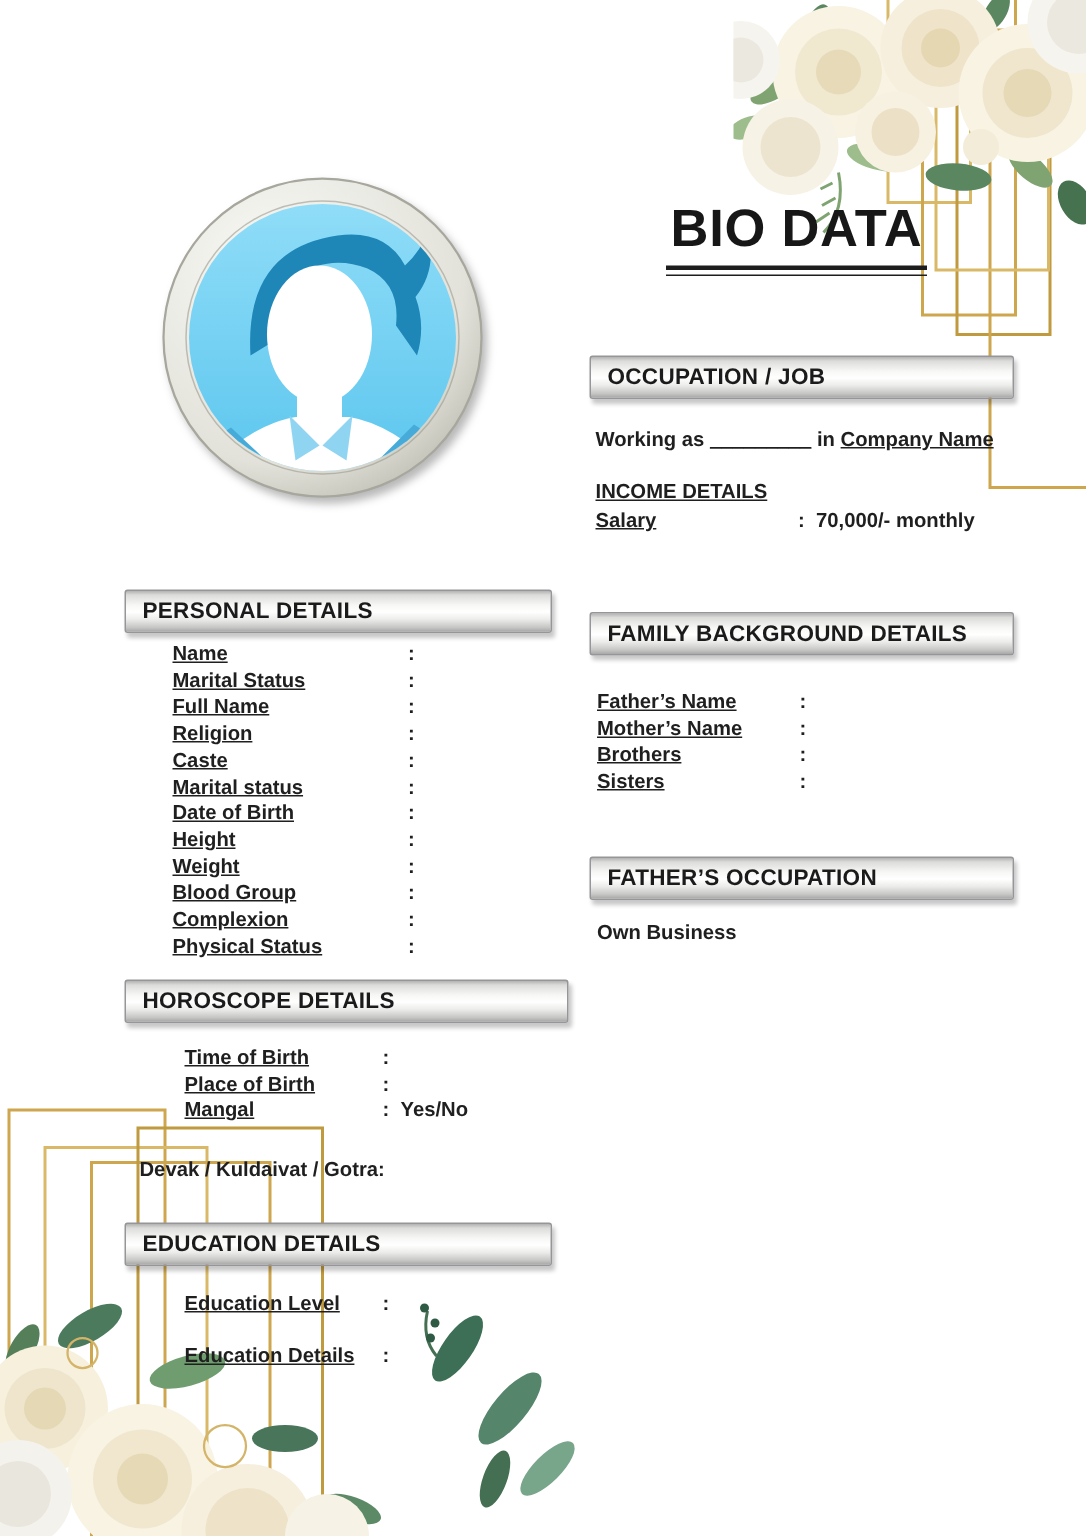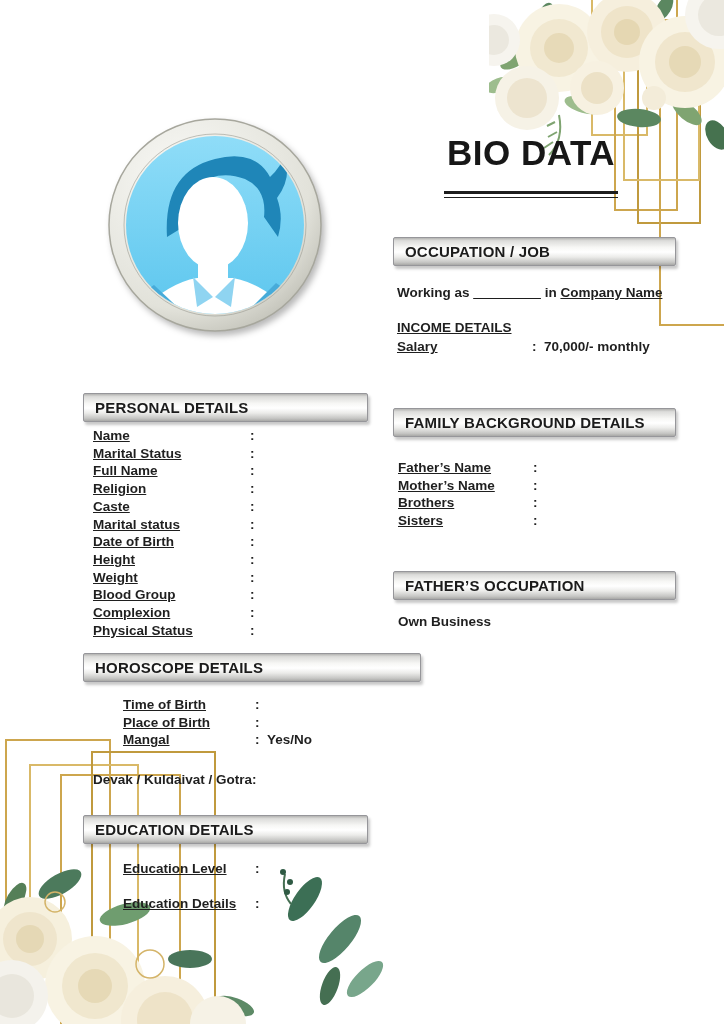--- a/index.html
+++ b/index.html
@@ -11,41 +11,41 @@
   .decor { position:absolute; pointer-events:none; }
   #decor-tr { top:0; right:0; }
   #decor-bl { top:724px; left:0; }
   #avatar { position:absolute; left:107px; top:117px; filter:drop-shadow(3px 4px 3px rgba(0,0,0,.28)); }
 
   #page-title {
     position:absolute; left:444px; top:133px;
     font-size:35px; font-weight:700; letter-spacing:.5px; color:#171717;
   }
   #page-title .title-text{
-    display:inline-block; border-bottom:3.5px solid #1d1d1d; padding:0 3px 18px 3px; position:relative;
+    display:inline-block; border-bottom:3.5px solid #1d1d1d; padding:0 3px 4px 3px; position:relative;
   }
   #page-title .title-text::after{
     content:""; position:absolute; left:0; right:0; bottom:-7px; height:1.5px; background:#1d1d1d;
   }
 
   .bar {
     position:absolute; height:29px; border:1px solid #96969a; border-radius:2px;
     background:linear-gradient(180deg,#b3b3b1 0%,#dcdcda 10%,#f7f7f5 35%,#ffffff 52%,#ececea 70%,#c6c6c4 90%,#a8a8a6 100%);
     box-shadow:2px 3px 3px rgba(0,0,0,.22);
     display:flex; align-items:center; padding-left:11px; box-sizing:border-box;text-align:right;
   }
   .bar span { font-size:15px; font-weight:700; color:#1b1b1b; letter-spacing:.2px; white-space:nowrap; }
 
   .txt { position:absolute; font-size:13.5px; font-weight:700; line-height:17.7px; white-space:nowrap; }
   .rows { position:absolute; font-size:13.5px; font-weight:700; line-height:17.7px; }
   .row { display:flex; }
   .row .lbl { display:inline-block;text-decoration:underline; }
   .row .colon { display:inline-block; width:10px; }
   .row .val { display:inline-block; margin-left:2px; }
-  .w157 .lbl { width:157px; }
+  .w157 .lbl { width:157px;margin-left:22px; }
   .w135 .lbl { width:135px; }
   .w132 .lbl { width:132px;margin-left:30px; }
   .mb17 { margin-bottom:17.5px; }
   .uline { text-decoration:underline; }
   .gap { height:17.5px; }
 </style>
 </head>
 <body>
 
 <div id="page">
@@ -171,21 +171,21 @@
   </div>
   <div class="bar" style="left:393px;top:408px;width:283px">
     <span>FAMILY BACKGROUND DETAILS</span>
   </div>
   <div class="bar" style="left:83px;top:393px;width:285px">
     <span>PERSONAL DETAILS</span>
   </div>
   <div class="bar" style="left:393px;top:571px;width:283px">
     <span>FATHER’S OCCUPATION</span>
   </div>
-  <div class="bar" style="left:83px;top:653px;width:338px">
+  <div class="bar" style="left:83px;top:653px;width:296px">
     <span>HOROSCOPE DETAILS</span>
   </div>
   <div class="bar" style="left:83px;top:815px;width:285px">
     <span>EDUCATION DETAILS</span>
   </div>
 
   <div class="txt" style="left:397px;top:284px">
     <span>Working as</span>
     <span class="uline">_________</span>
     <span>in</span>

